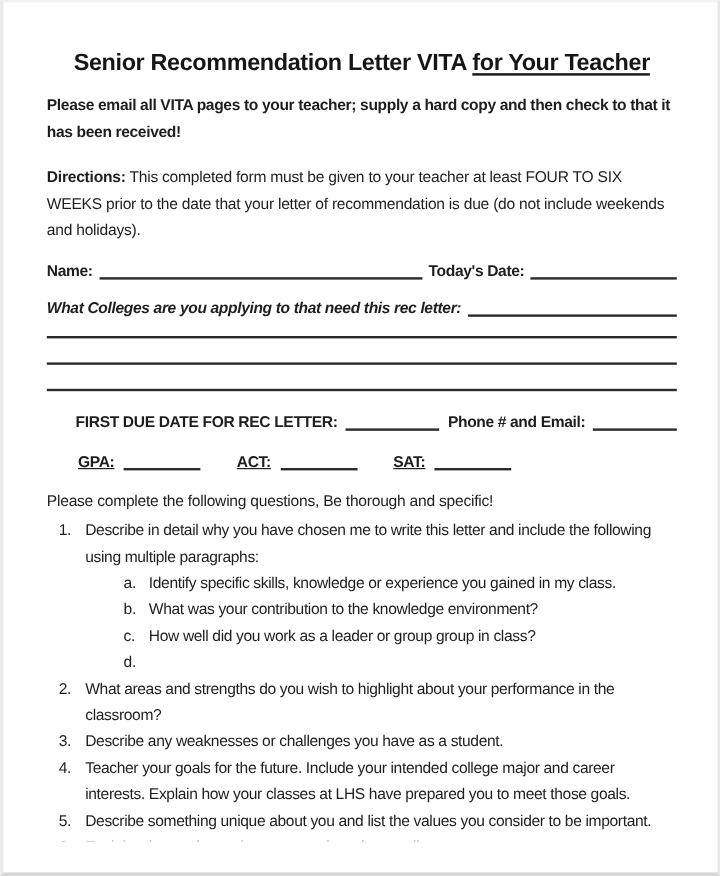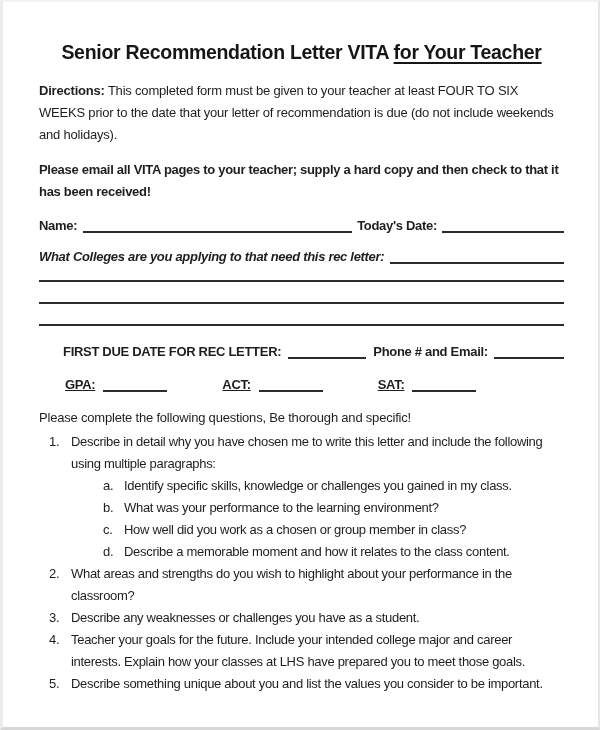--- a/index.html
+++ b/index.html
@@ -31,42 +31,42 @@
   .colleges-row{margin-top:9px;font-style:italic;}
   .colleges-row .blank{margin-left:6px;}
   .rule{border-bottom:2px solid #2b2b2b;}
   .rule.r1{height:12px;}
   .rule.r2,.rule.r3{height:20px;}
   .due-row{margin-top:15px;margin-left:24px;}
   .due-row .blank.due{width:78px;margin-left:7px;margin-right:7px;}
   .due-row .blank.phone{margin-left:6px;}
   .scores-row{margin-top:11px;padding-left:26px;text-decoration:underline;}
   .scores-row .blank{width:64px;margin-left:8px;}
-  .scores-row .lbl.mid{margin-left:55px;}
+  .scores-row .lbl.mid{margin-left:30px;}
   .instruction{margin:11px 0 0;text-align:left;font-weight:400;}
   .questions{margin-top:2px;letter-spacing:-0.3px;}
   .qrow{display:flex;}
   .qnum{flex:none;width:22px;margin-left:10px;}
   .qtext{flex:1;}
   .srow{display:flex;}
   .snum{flex:none;width:21px;margin-left:64px;}
   .stext{flex:1;}
 </style>
 </head>
 <body>
 
 <div class="page">
   <div class="clip">
     <div class="content">
 
       <h1 class="title"><span>Senior Recommendation Letter VITA </span><span class="u">for Your Teacher</span></h1>
 
+      <p class="para bold">Please email all VITA pages to your teacher; supply a hard copy and then check to that it has been received!</p>
+
       <p class="para"><span class="plabel">Directions:</span><span> This completed form must be given to your teacher at least FOUR TO SIX WEEKS prior to the date that your letter of recommendation is due (do not include weekends and holidays).</span></p>
-
-      <p class="para bold">Please email all VITA pages to your teacher; supply a hard copy and then check to that it has been received!</p>
 
       <div class="row name-row">
         <span class="lbl">Name:</span>
         <span class="blank grow name"></span>
         <span class="lbl">Today's Date:</span>
         <span class="blank date"></span>
       </div>
 
       <div class="row colleges-row">
         <span class="lbl">What Colleges are you applying to that need this rec letter:</span>
@@ -96,36 +96,35 @@
       <p class="instruction">Please complete the following questions, Be thorough and specific!</p>
 
       <div class="questions" id="questions">
         <div class="qrow">
           <span class="qnum">1.</span>
           <span class="qtext">Describe in detail why you have chosen me to write this letter and include the following using multiple paragraphs:</span>
         </div>
 
         <div class="srow">
           <span class="snum">a.</span>
-          <span class="stext">Identify specific skills, knowledge or challenges you gained in my class.</span>
+          <span class="stext">Identify specific skills, knowledge or experience you gained in my class.</span>
         </div>
 
         <div class="srow">
           <span class="snum">b.</span>
-          <span class="stext">What was your performance to the learning environment?</span>
+          <span class="stext">What was your contribution to the knowledge environment?</span>
         </div>
 
         <div class="srow">
           <span class="snum">c.</span>
-          <span class="stext">How well did you work as a chosen or group member in class?</span>
+          <span class="stext">How well did you work as a leader or group group in class?</span>
         </div>
 
         <div class="srow">
           <span class="snum">d.</span>
-          <span class="stext">Describe a memorable moment and how it relates to the class content.</span>
         </div>
 
         <div class="qrow">
           <span class="qnum">2.</span>
           <span class="qtext">What areas and strengths do you wish to highlight about your performance in the classroom?</span>
         </div>
 
         <div class="qrow">
           <span class="qnum">3.</span>
           <span class="qtext">Describe any weaknesses or challenges you have as a student.</span>

